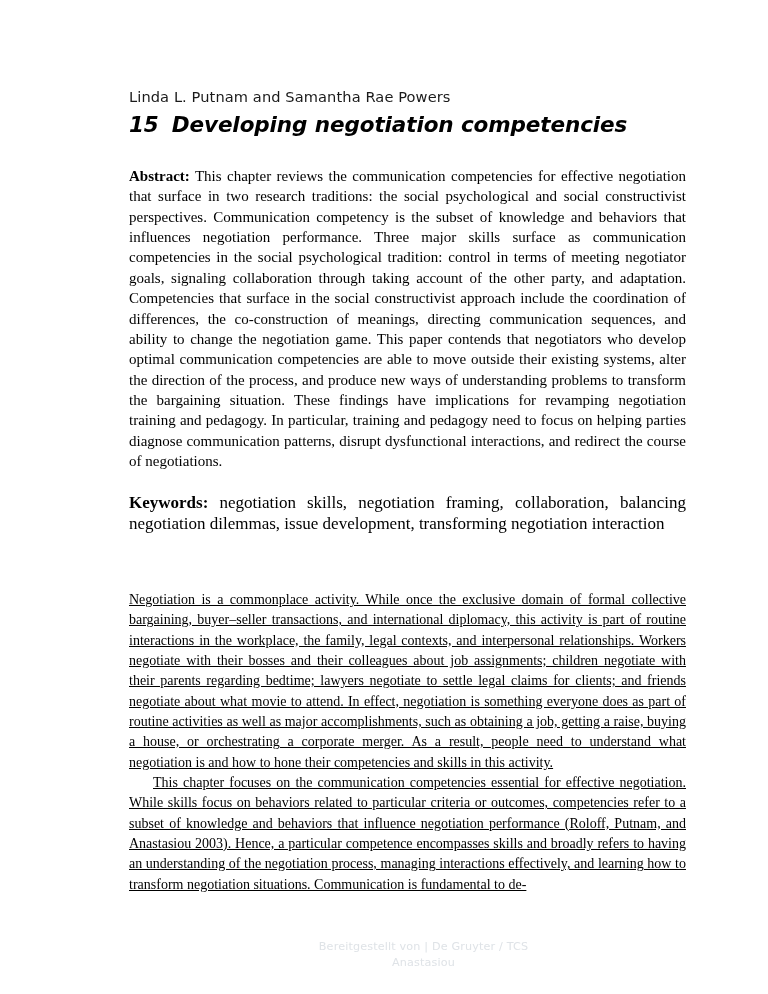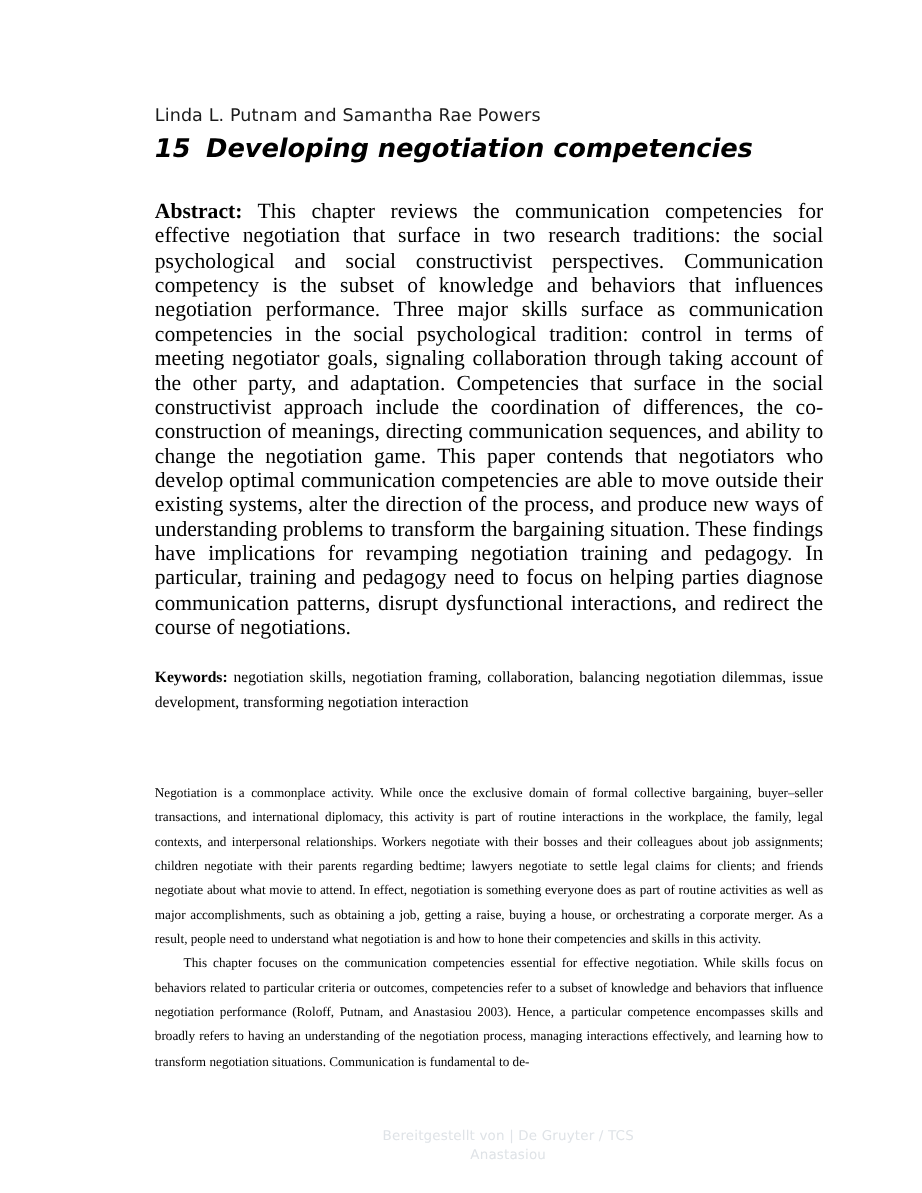--- a/index.html
+++ b/index.html
@@ -55,48 +55,49 @@
   }
   .chapter-number {
     display: inline-block;
     margin-right: 13px;
   }
 
   
   .abstract {
     margin: 0;
     padding-top: 27px;
-    font-size: 18px;
+    font-size: 15px;
     line-height: 20.35px;
     text-align: justify;
     text-justify: inter-word;
     hyphens: none;
   }
   .keywords {
     margin: 0;
     padding-top: 22px;
-    font-size: 13px;
+    font-size: 17px;
     line-height: 20.35px;
     text-align: justify;
     text-justify: inter-word;
   }
   .lead-label {
     font-weight: 700;
   }
 
   
   .body-block {
     padding-top: 56px;
   }
   .body-par {
     margin: 0;
-    font-size: 11px;
+    font-size: 14px;
     line-height: 20.35px;
     text-align: justify;
     text-justify: inter-word;
+    text-decoration: underline;
   }
   .body-par.indented {
     text-indent: 24px;
   }
 
   
   .watermark {
     position: absolute;
     left: 0;
     top: 935px;

